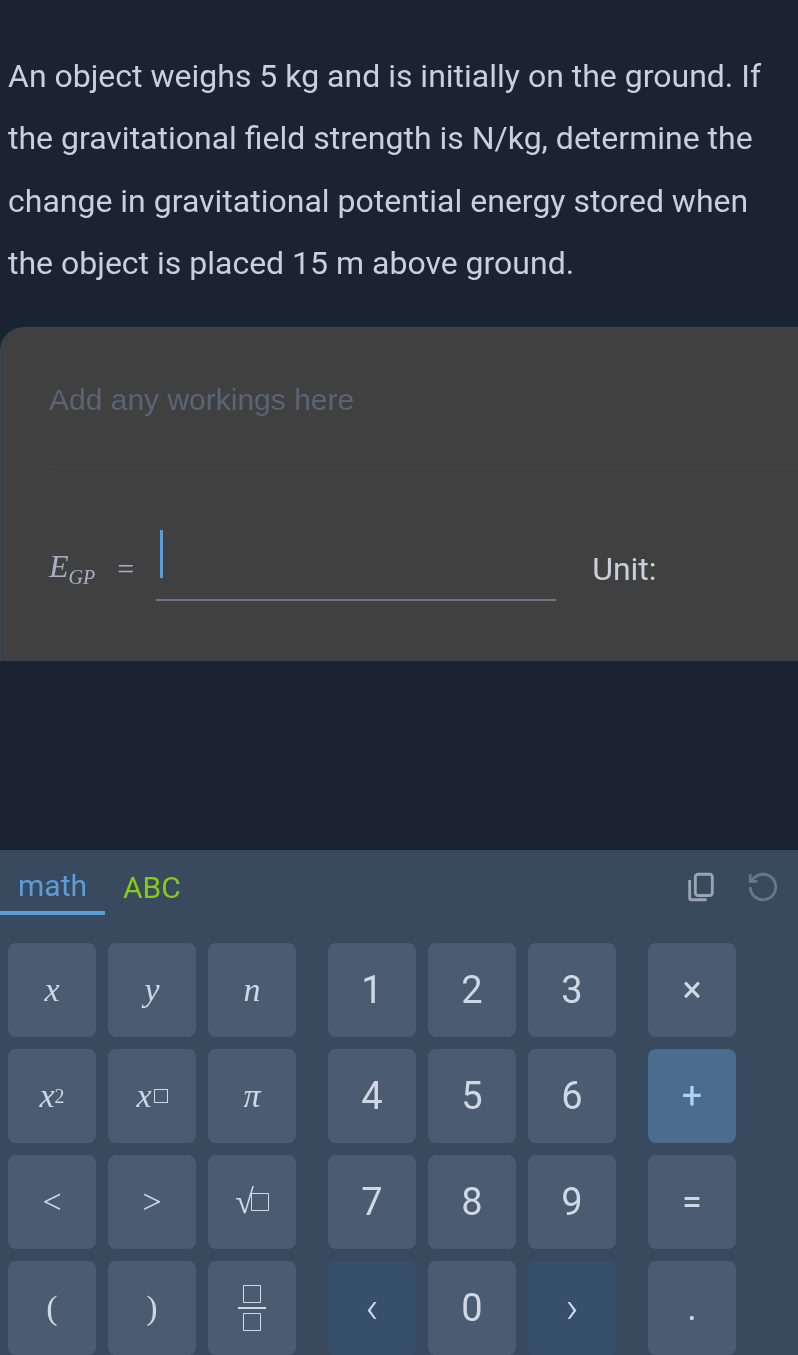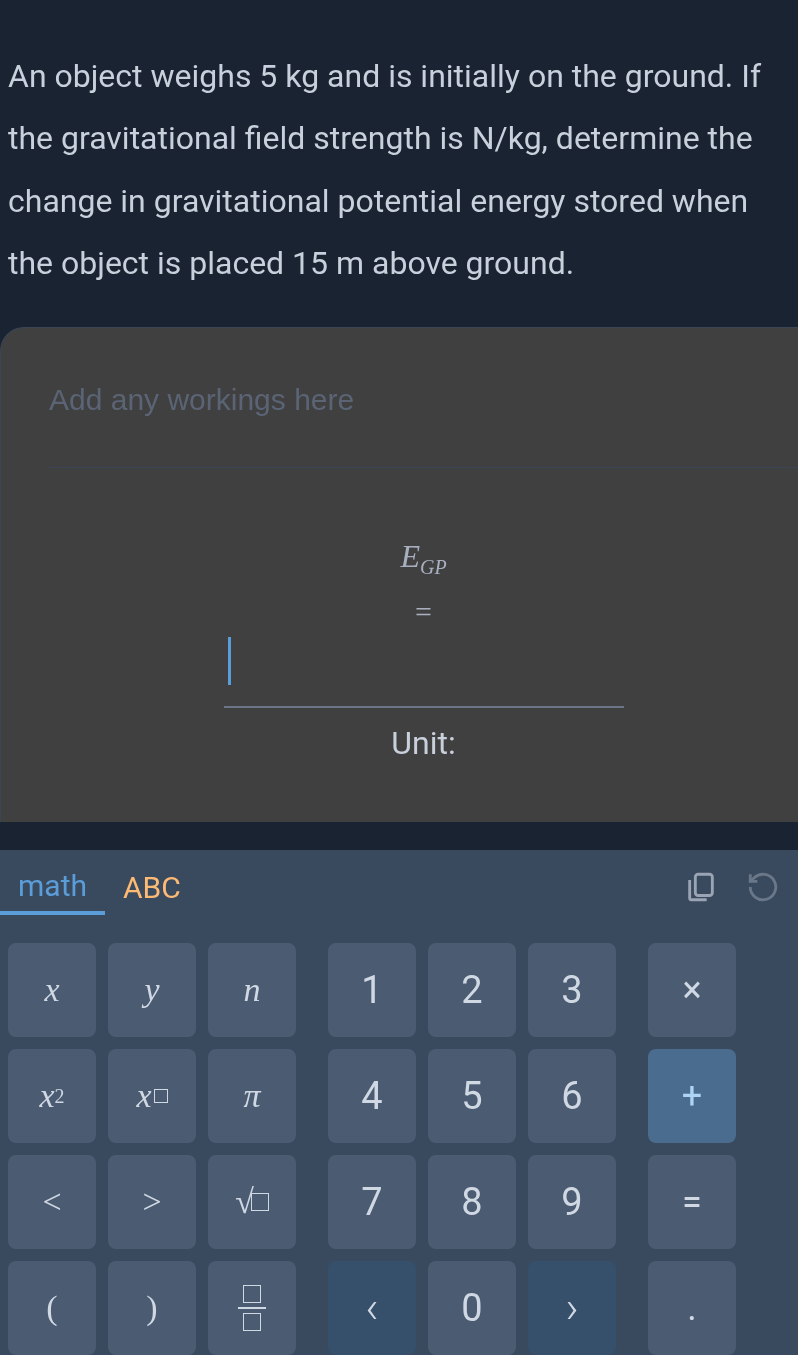--- a/index.html
+++ b/index.html
@@ -43,21 +43,20 @@
       outline: none;
     }
     .workings-input::placeholder {
       color: #5a6475;
     }
     .answer-row {
       display: flex;
       align-items: center;
       margin-top: 70px;
       gap: 16px;
-      flex-direction: column;
     }
     .egp-label {
       font-family: 'Times New Roman', serif;
       font-style: italic;
       font-size: 32px;
       color: #a8b0c0;
     }
     .egp-sub {
       font-size: 20px;
       font-style: italic;
@@ -86,40 +85,41 @@
       position: absolute;
       left: 4px;
       top: -8px;
       width: 3px;
       height: 48px;
       background: #5b9dd9;
     }
     .unit-label {
       font-size: 32px;
       color: #c8d0db;
+      margin-left: 20px;
     }
     .keyboard {
       position: absolute;
       bottom: 0;
       left: 0;
       right: 0;
       background: #3a4a5e;
       border-top: 2px solid #1a2332;
     }
     .kb-tabs {
       display: flex;
       align-items: center;
       padding: 18px 2px 14px 0;
       position: relative;
     }
     .kb-tab {
       font-size: 30px;
       padding: 0 18px 8px 18px;
       cursor: pointer;
-      color: #fdba74;
+      color: #84cc16;
     }
     .kb-tab.active {
       color: #5b9dd9;
       border-bottom: 4px solid #5b9dd9;
     }
     .kb-right-icons {
       position: absolute;
       right: 18px;
       top: 20px;
       display: flex;

